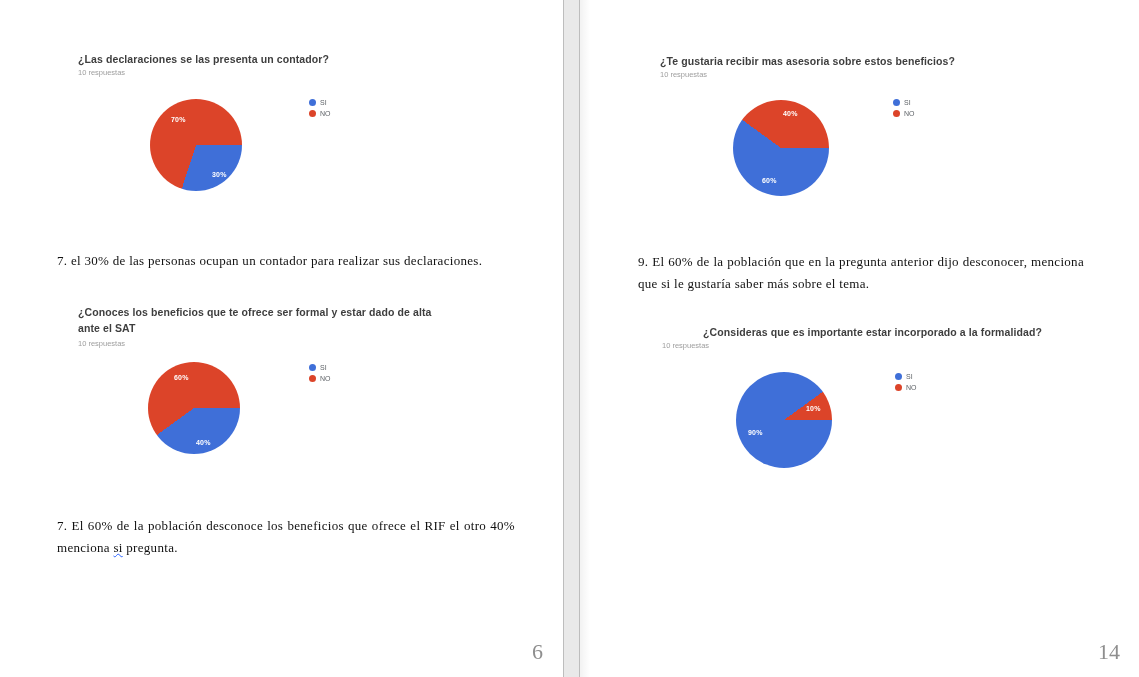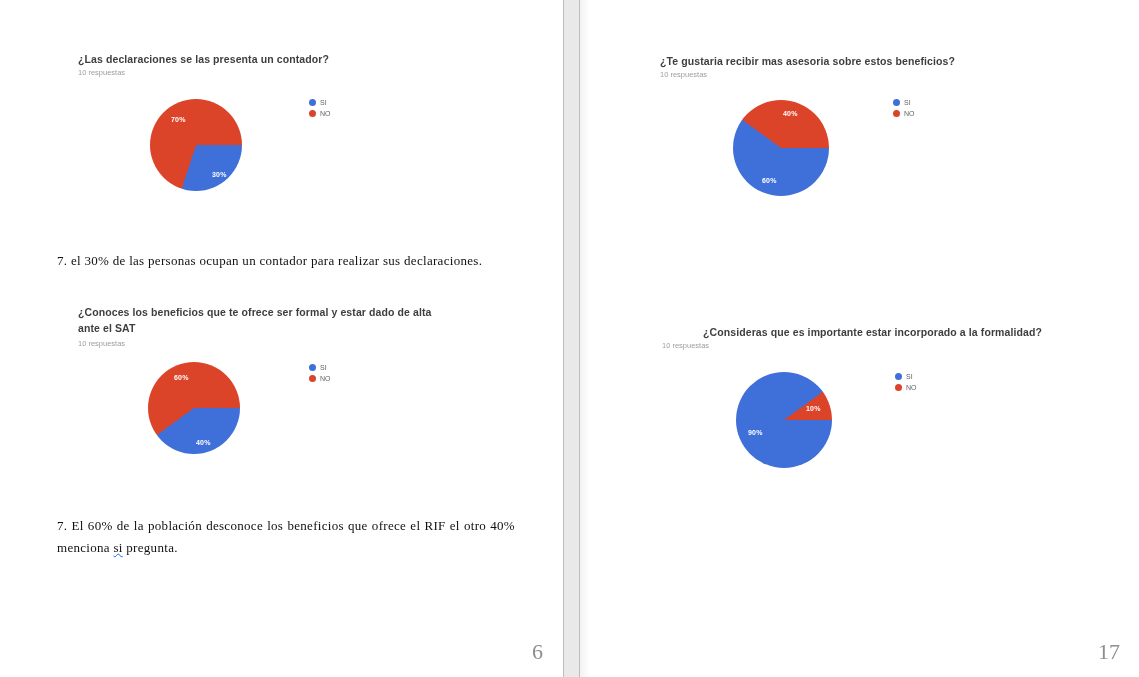--- a/index.html
+++ b/index.html
@@ -98,35 +98,36 @@
       <div class="li">
         <span class="dot" style="background-color: rgb(63, 111, 216);"></span>
         <span class="ll">SI</span>
       </div>
       <div class="li">
         <span class="dot" style="background-color: rgb(220, 68, 41);"></span>
         <span class="ll">NO</span>
       </div>
     </div>
 
+    <p class="para" style="left:58px; top:251px; width:446px;">9. El 60% de la población que en la pregunta anterior dijo desconocer, menciona que si le gustaría saber más sobre el tema.</p>
 
     <div class="ct" style="left:82px; top:324px; width:380px;text-align:right;">¿Consideras que es importante estar incorporado a la formalidad?</div>
     <div class="cs" style="left:82px; top:341px;">10 respuestas</div>
     <div class="pie" style="left: 156px; top: 372px; width: 96px; height: 96px; background: conic-gradient(from 90deg, rgb(63, 111, 216) 0%, rgb(63, 111, 216) 90%, rgb(220, 68, 41) 90%, rgb(220, 68, 41) 100%);">
       <span class="slice-label" style="left:70px; top:33px;">10%</span>
       <span class="slice-label" style="left:12px; top:57px;">90%</span>
     </div>
     <div class="legend" style="left:315px; top:373px;">
       <div class="li">
         <span class="dot" style="background-color: rgb(63, 111, 216);"></span>
         <span class="ll">SI</span>
       </div>
       <div class="li">
         <span class="dot" style="background-color: rgb(220, 68, 41);"></span>
         <span class="ll">NO</span>
       </div>
     </div>
 
 
-    <div class="pnum" style="left:417px; top:639px;">17</div>
+    <div class="pnum" style="left:417px; top:639px;">14</div>
   </div>
 
 </div>
 
 </body></html>

